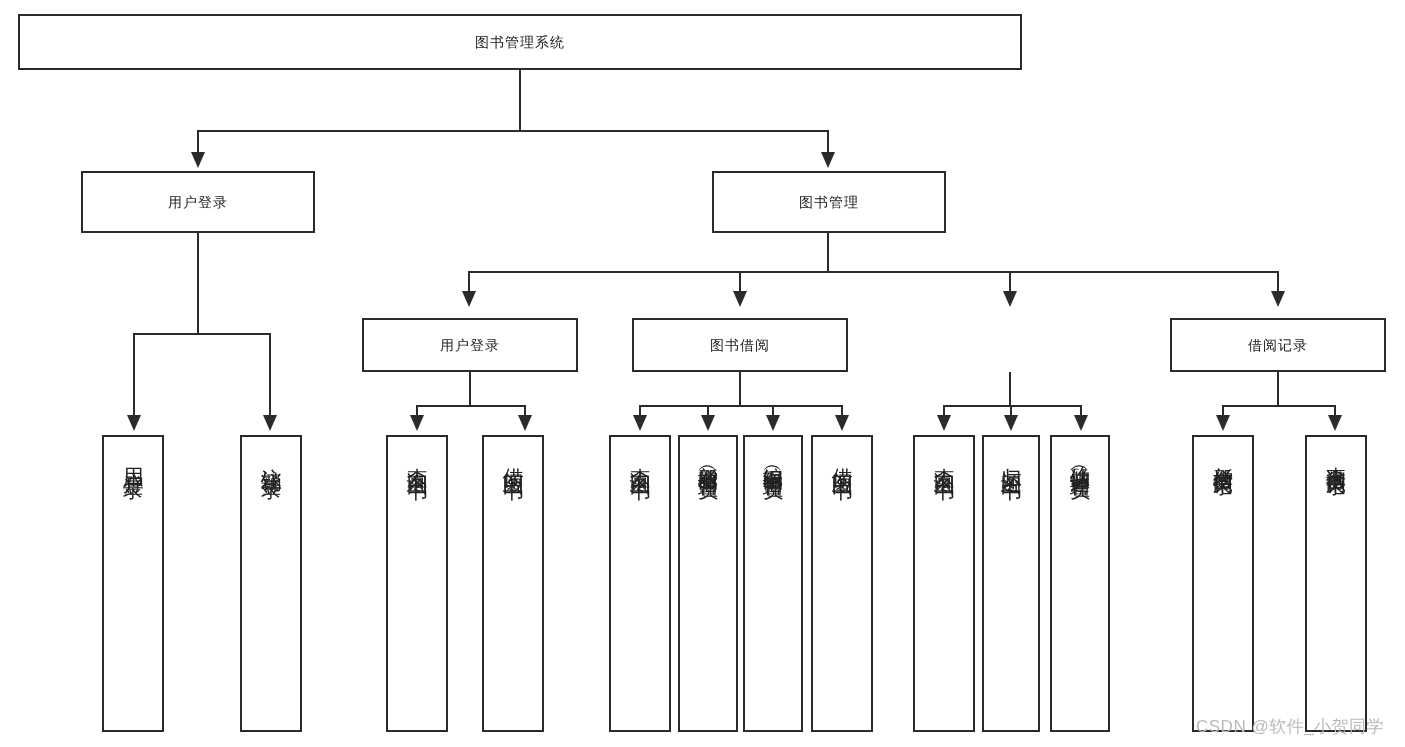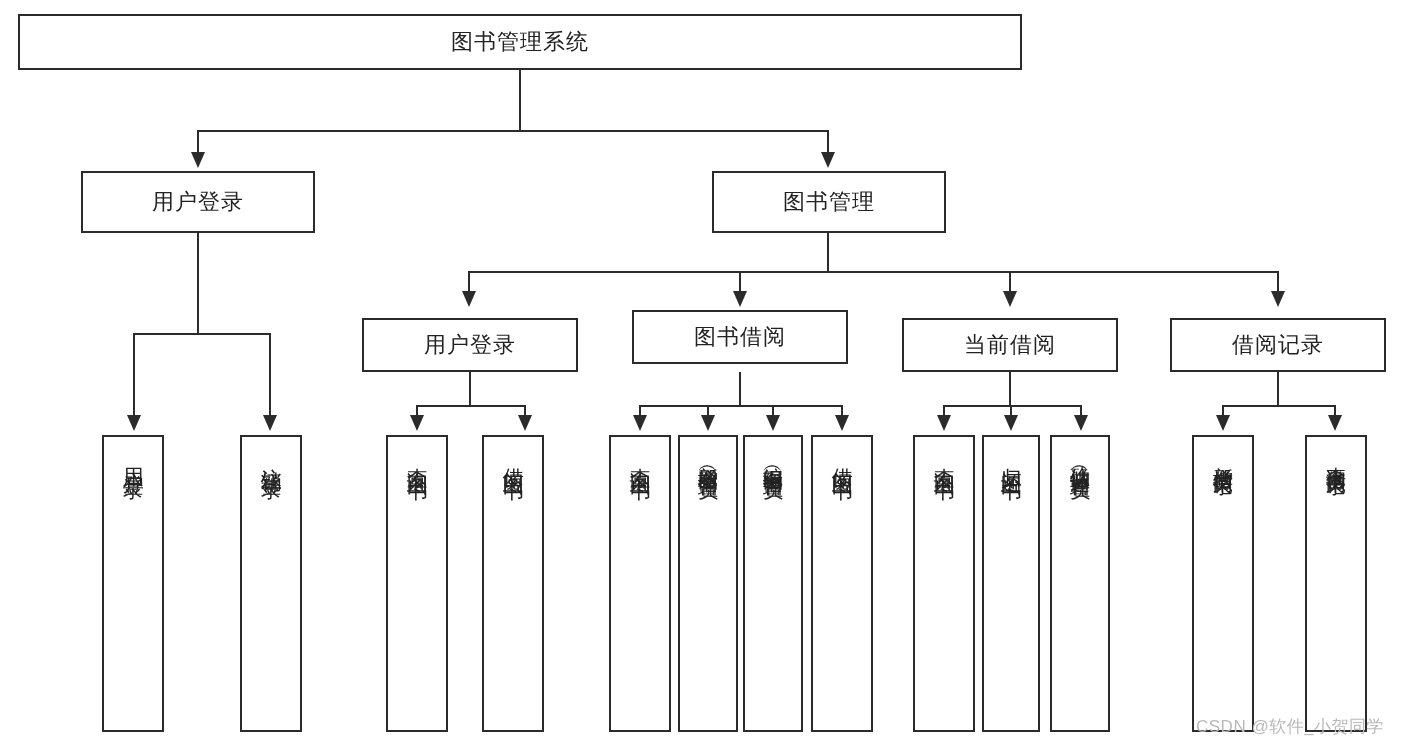--- a/index.html
+++ b/index.html
@@ -25,21 +25,21 @@
     border: 2px solid #2b2b2b;
     background: #ffffff;
     display: flex;
     align-items: center;
     justify-content: center;
     text-align: center;
   }
   .node.root,
   .node.level2,
   .node.level3 {
-    font-size: 22px;
+    font-size: 14px;
     letter-spacing: 1px;
     line-height: 1.2;
   }
   .node .label {
     display: block;
     white-space: nowrap;
   }
   
   .node.leaf {
     align-items: flex-start;
@@ -127,25 +127,22 @@
   <div class="vline" style="left:739px; top:271px; height:22px;"></div>
   <div class="arrow" style="left:733px; top:291px;"></div>
   <div class="vline" style="left:1009px; top:271px; height:22px;"></div>
   <div class="arrow" style="left:1003px; top:291px;"></div>
   <div class="vline" style="left:1277px; top:271px; height:22px;"></div>
   <div class="arrow" style="left:1271px; top:291px;"></div>
 
   <div class="node level3" style="left:362px; top:318px; width:216px; height:54px;">
     <span class="label">用户登录</span>
   </div>
-  <div class="node level3" style="left:632px; top:310px; width:216px; height:54px;">
+  <div class="node level3" style="left:632px; top:318px; width:216px; height:54px;">
     <span class="label">图书借阅</span>
-  </div>
-  <div class="node level3" style="left:902px; top:318px; width:216px; height:54px;">
-    <span class="label">当前借阅</span>
   </div>
   <div class="node level3" style="left:1170px; top:318px; width:216px; height:54px;">
     <span class="label">借阅记录</span>
   </div>
 
   <div class="vline" style="left:469px; top:372px; height:34px;"></div>
   <div class="hline" style="left:416px; top:405px; width:110px;"></div>
   <div class="vline" style="left:416px; top:405px; height:12px;"></div>
   <div class="arrow" style="left:410px; top:415px;"></div>
   <div class="vline" style="left:524px; top:405px; height:12px;"></div>

